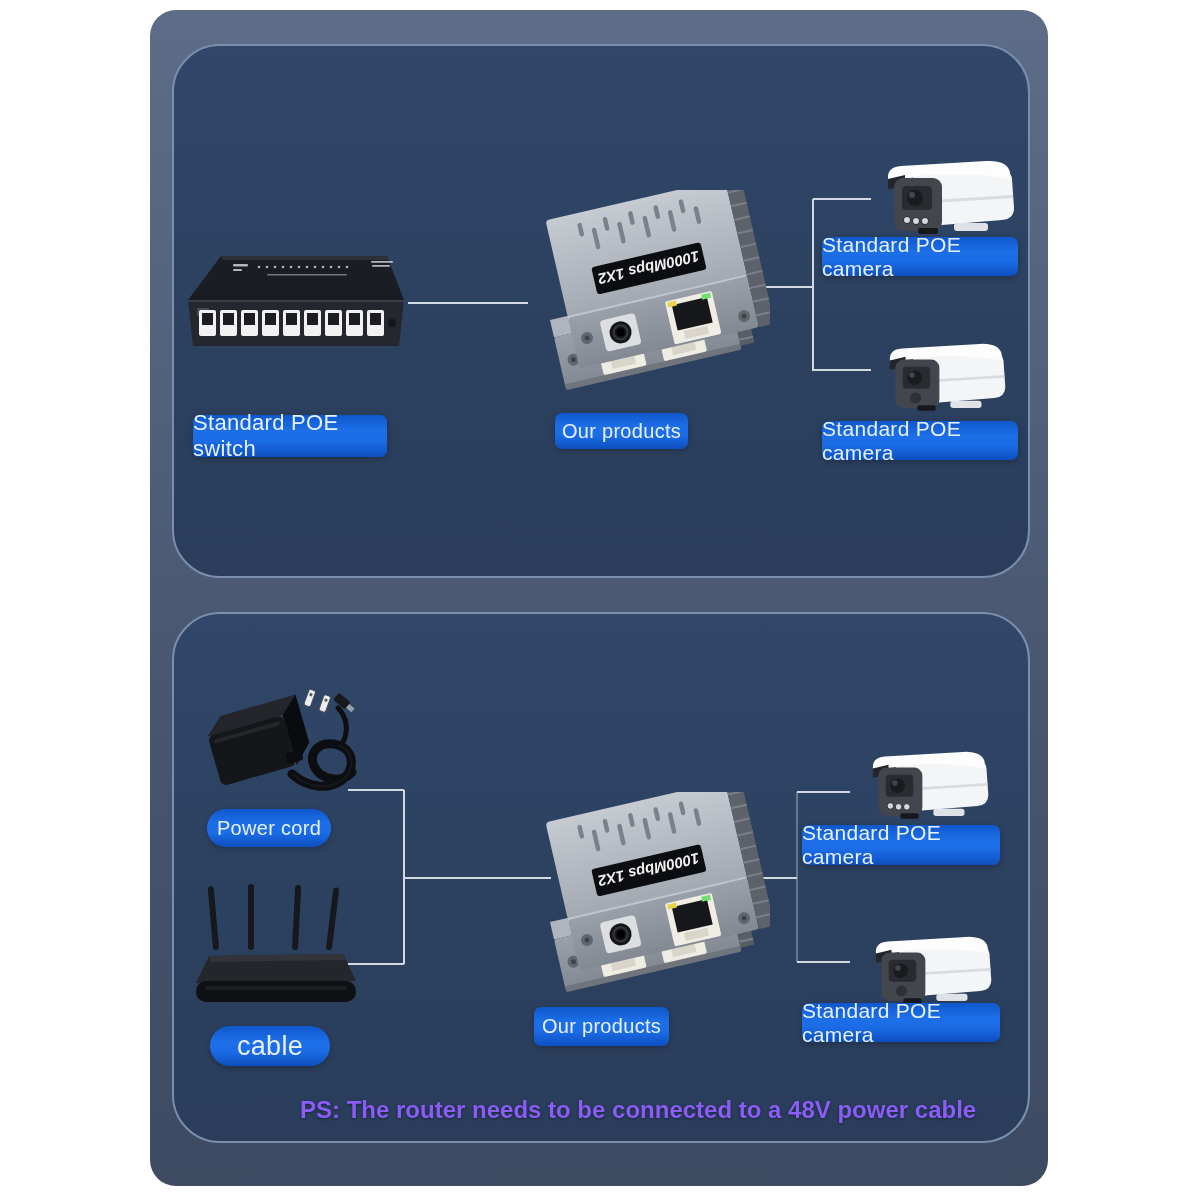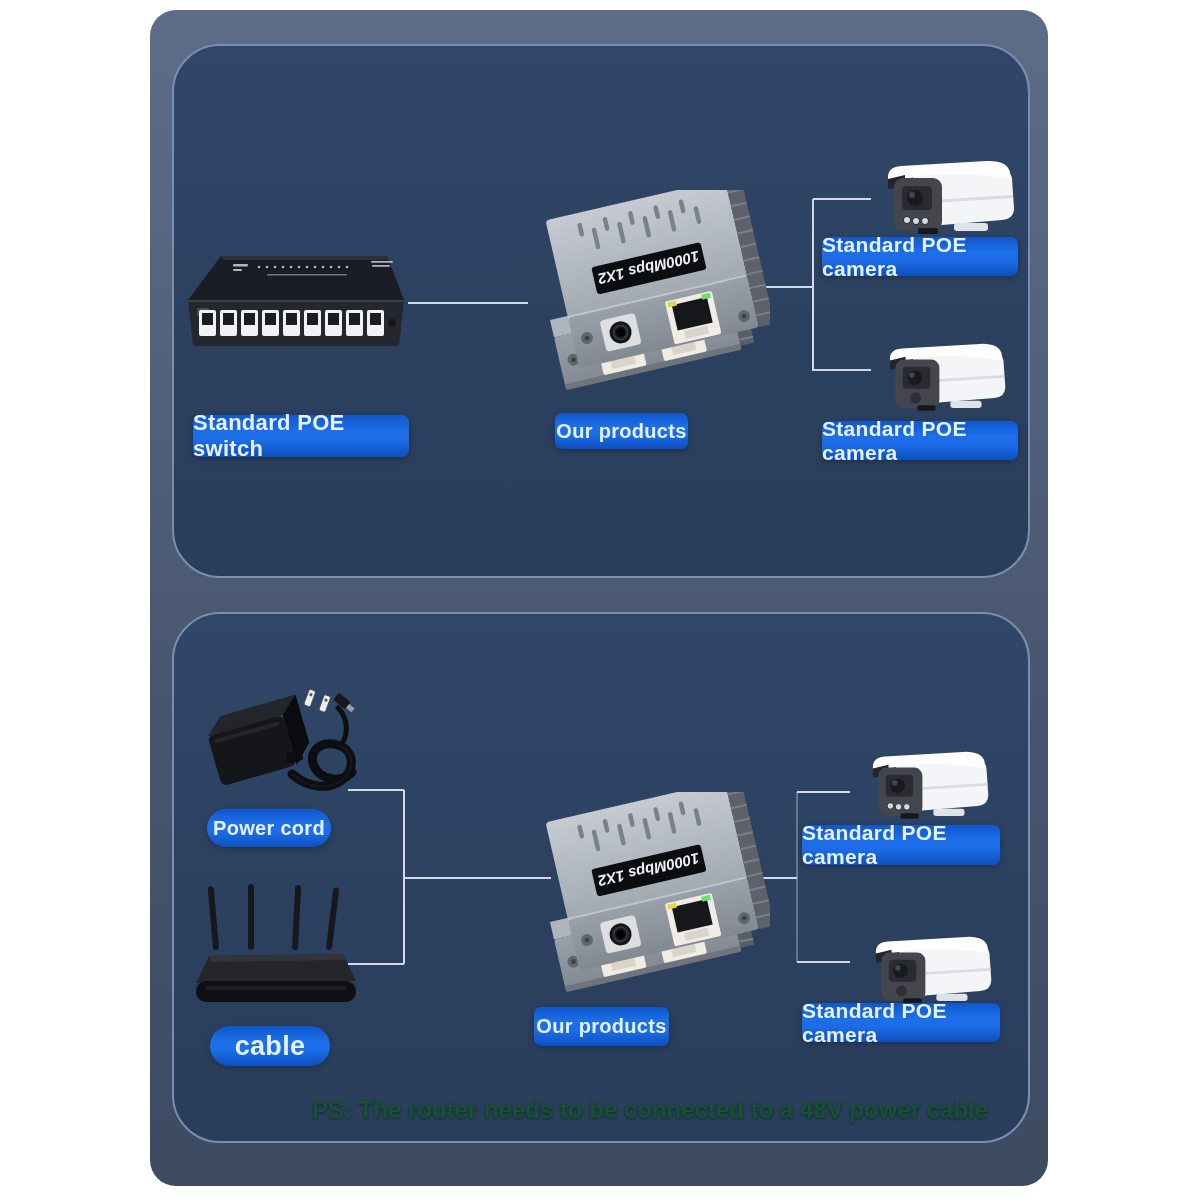--- a/index.html
+++ b/index.html
@@ -9,25 +9,25 @@
   .card{position:absolute;left:150px;top:10px;width:898px;height:1176px;border-radius:26px;
         background:linear-gradient(180deg,#5e6d87 0%,#53627c 30%,#47556f 60%,#3c4a62 100%);}
   
   .panel{position:absolute;background:linear-gradient(180deg,#30476a 0%,#2c415f 55%,#2a3e5c 100%);
          border:2px solid #7a8fae;border-radius:48px;box-sizing:border-box;}
   .panel.top{left:172px;top:44px;width:858px;height:534px;}
   .panel.bottom{left:172px;top:612px;width:858px;height:531px;}
   
   .lbl{position:absolute;display:flex;align-items:center;justify-content:center;
        background:linear-gradient(180deg,#0f57cc 0%,#1d6fe8 38%,#1b6ce6 62%,#0d4fc0 100%);
-       color:#e6f1ff;font-weight:700;border-radius:7px;letter-spacing:.3px;
+       color:#e6f1ff;font-weight:400;border-radius:7px;letter-spacing:.3px;
        box-shadow:0 2px 6px rgba(0,0,0,.25);}
   .lbl.capsule{border-radius:20px;}
-  .note{position:absolute;left:300px;top:1096px;width:700px;text-align:center;
-        color:#14532d;font-size:24px;font-weight:700;
+  .note{position:absolute;left:300px;top:1096px;width:700px;
+        color:#8b5cf6;font-size:24px;font-weight:700;
         text-shadow:0 1px 3px rgba(10,16,28,.6);}
   .dev{position:absolute;}
   svg{display:block;}
   .lines{position:absolute;left:0;top:0;pointer-events:none;}
 </style>
 </head>
 <body>
 
 <div id="page">
   <div class="card"></div>
@@ -377,21 +377,21 @@
       <rect x="36" y="30" width="48" height="53" rx="9" fill="#43464c"></rect>
       <rect x="44" y="38" width="30" height="24" rx="4" fill="#292b30"></rect>
       <circle cx="57" cy="50" r="8" fill="#1a1b1e"></circle>
       <circle cx="54" cy="47" r="3" fill="#3d4854"></circle>
       <circle cx="58" cy="72" r="6" fill="#2e3035"></circle>
       <rect x="96" y="75" width="34" height="8" rx="3" fill="#dfe2e6"></rect>
       <rect x="60" y="80" width="20" height="6" rx="2" fill="#17181b"></rect>
     </svg>
   </div>
 
-  <div class="lbl" style="left:193px;top:415px;width:216px;height:42px;font-size:22px;">Standard POE switch</div>
+  <div class="lbl" style="left:193px;top:415px;width:194px;height:42px;font-size:22px;">Standard POE switch</div>
 
   <div class="lbl" style="left:555px;top:413px;width:133px;height:36px;font-size:20px;">Our products</div>
 
   <div class="lbl" style="left:822px;top:237px;width:196px;height:39px;font-size:21px;">Standard POE camera</div>
 
   <div class="lbl" style="left:822px;top:421px;width:196px;height:39px;font-size:21px;">Standard POE camera</div>
 
   <div class="lbl capsule" style="left:207px;top:809px;width:124px;height:38px;font-size:20px;">Power cord</div>
 
   <div class="lbl capsule" style="left:210px;top:1026px;width:120px;height:40px;font-size:27px;">cable</div>

